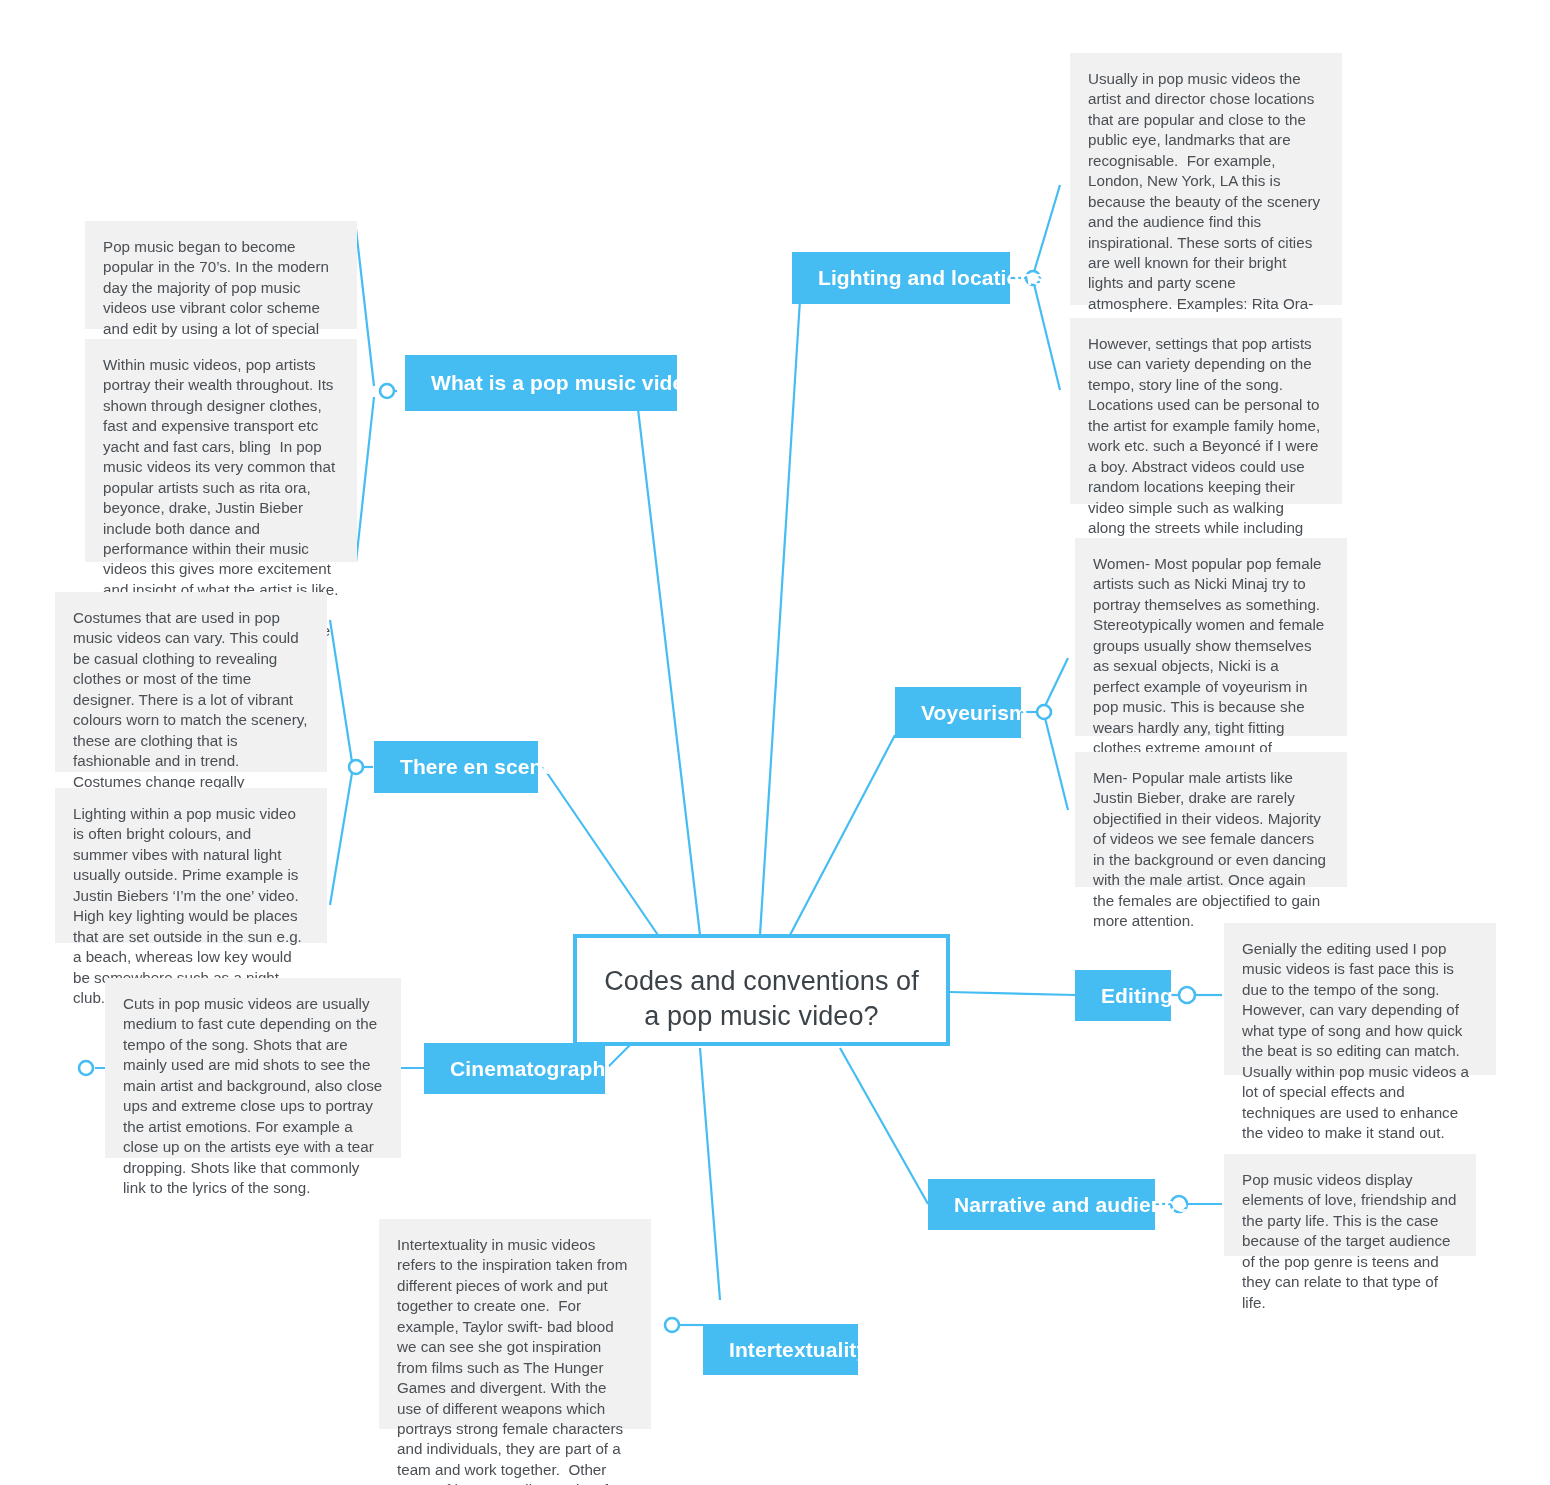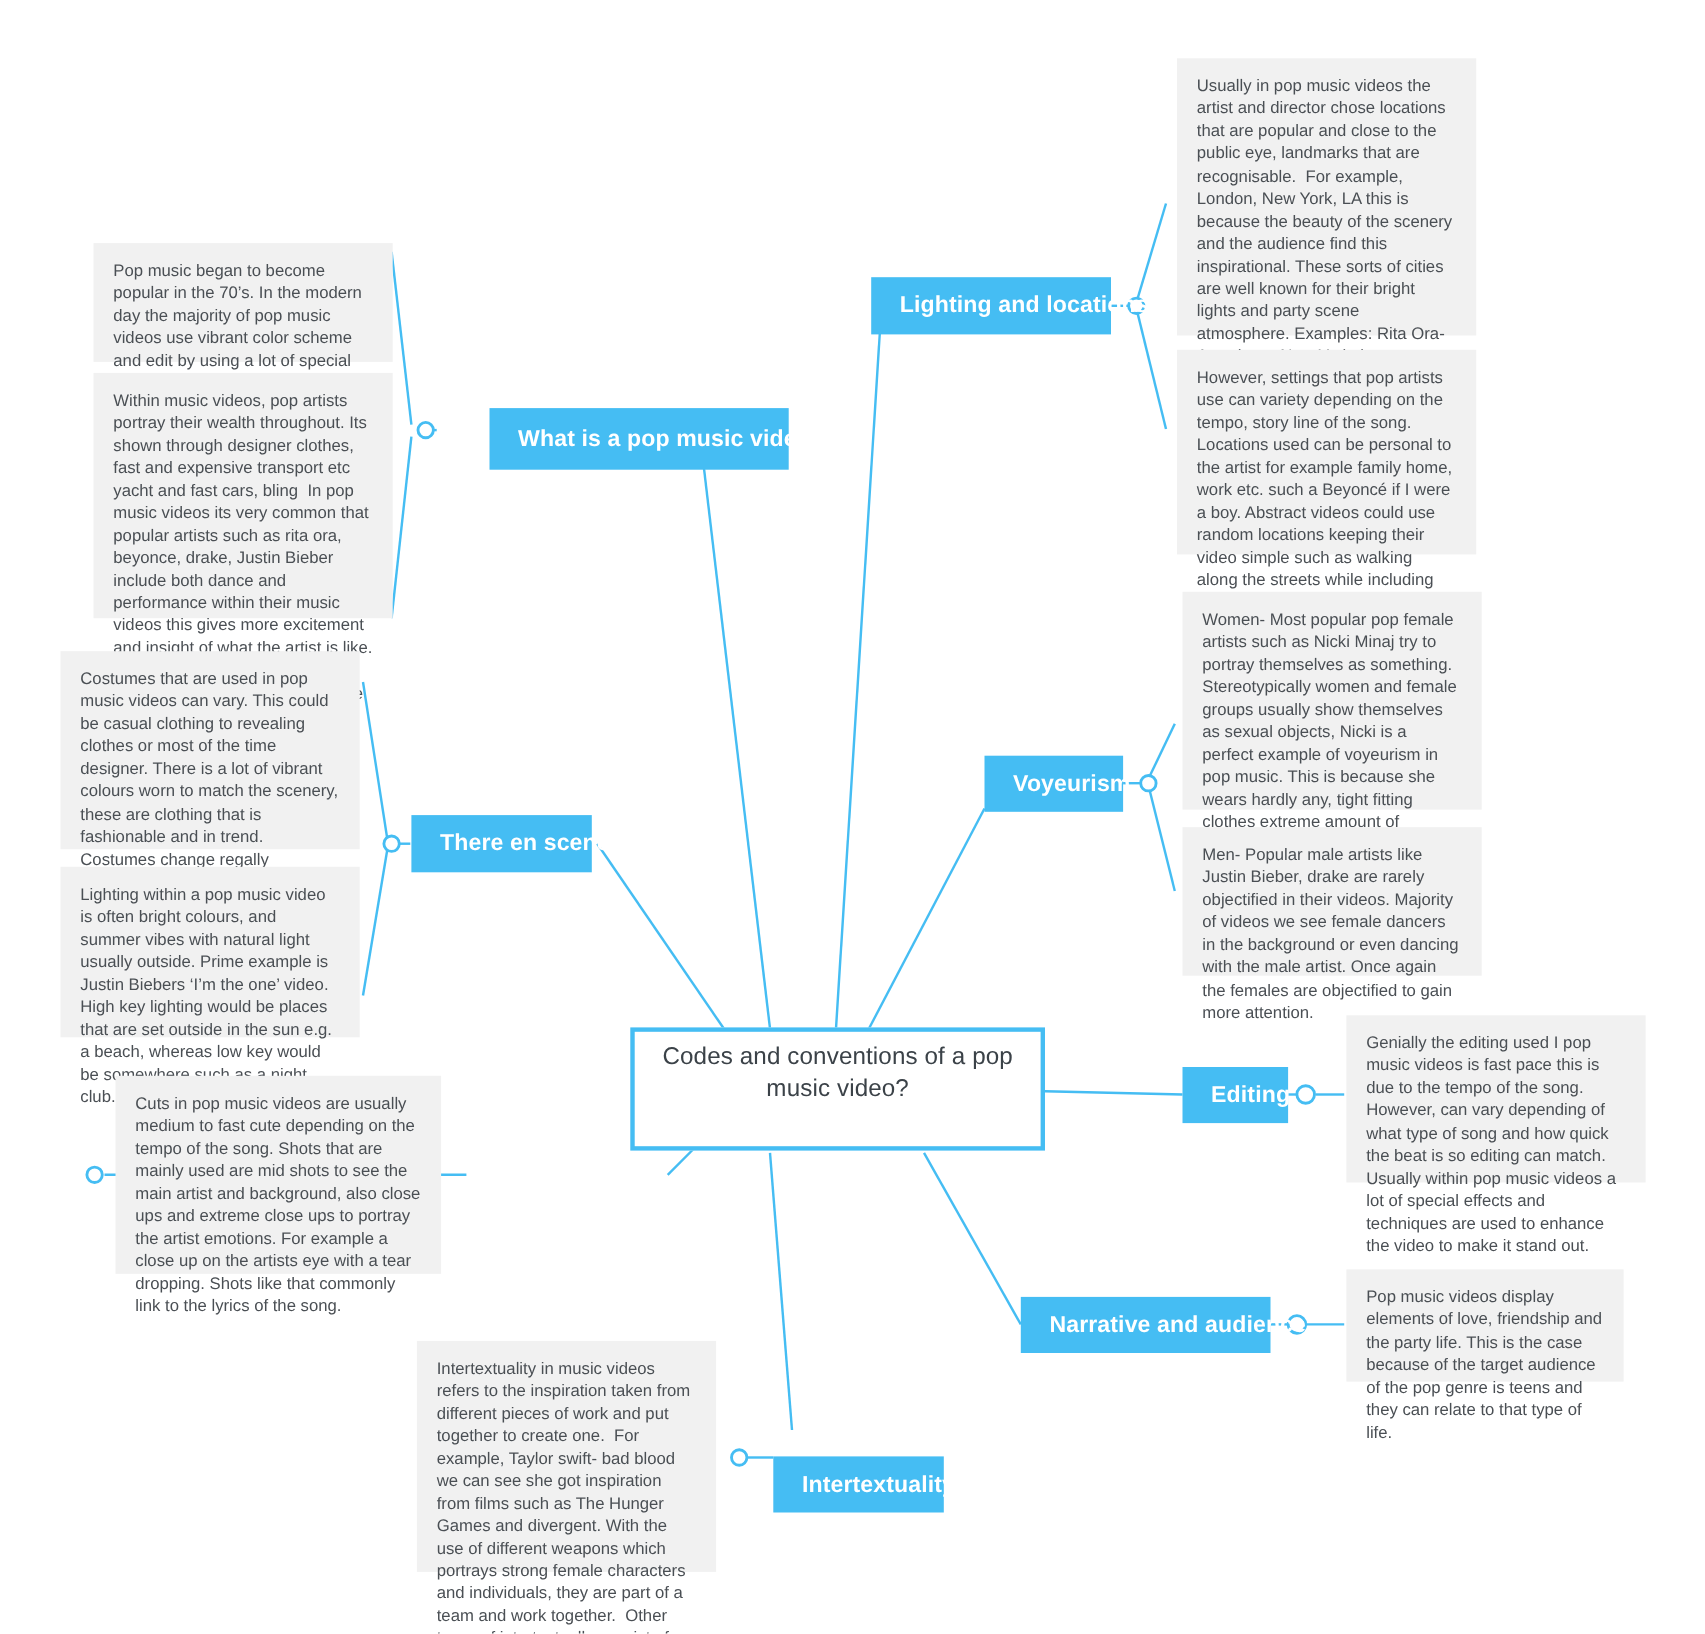--- a/index.html
+++ b/index.html
@@ -31,25 +31,25 @@
   }
   .node {
     position: absolute;
     box-sizing: border-box;
   }
   
   .root-node {
     background: #ffffff;
     border: 4px solid #45bdf3;
     display: flex;
-    align-items: flex-start;
+    align-items: flex-end;
     justify-content: center;
     text-align: center;
     color: #3b4248;
-    font-size: 22px;
+    font-size: 27px;
     line-height: 1.3;
     letter-spacing: 0.1px;
     padding: 8px 16px;
   }
   
   .branch-node {
     background: #45bdf3;
     color: #ffffff;
     font-weight: bold;
     font-size: 21px;
@@ -128,28 +128,31 @@
       <circle cx="1044" cy="712" r="7"></circle>
       <circle cx="1187" cy="995" r="8"></circle>
       <circle cx="1179" cy="1204" r="8"></circle>
     </g>
   </svg>
 
   <div class="node root-node" style="left:573px; top:934px; width:377px; height:112px;">
     <span>Codes and conventions of a pop music video?</span>
   </div>
 
-  <div class="node branch-node" style="left:405px; top:371px; width:272px; height:56px;margin-left:40px;">
+  <div class="node branch-node" style="left:405px; top:355px; width:272px; height:56px;">
     <span>What is a pop music video?</span>
   </div>
 
   <div class="node branch-node" style="left:374px; top:741px; width:164px; height:52px;">
     <span>There en scene</span>
   </div>
 
+  <div class="node branch-node" style="left:424px; top:1043px; width:181px; height:51px;">
+    <span>Cinematography</span>
+  </div>
 
   <div class="node branch-node" style="left:703px; top:1300px; width:155px; height:51px;margin-top:24px;">
     <span>Intertextuality</span>
   </div>
 
   <div class="node branch-node" style="left:792px; top:252px; width:218px; height:52px;">
     <span>Lighting and locations</span>
   </div>
 
   <div class="node branch-node" style="left:895px; top:687px; width:126px; height:51px;">

